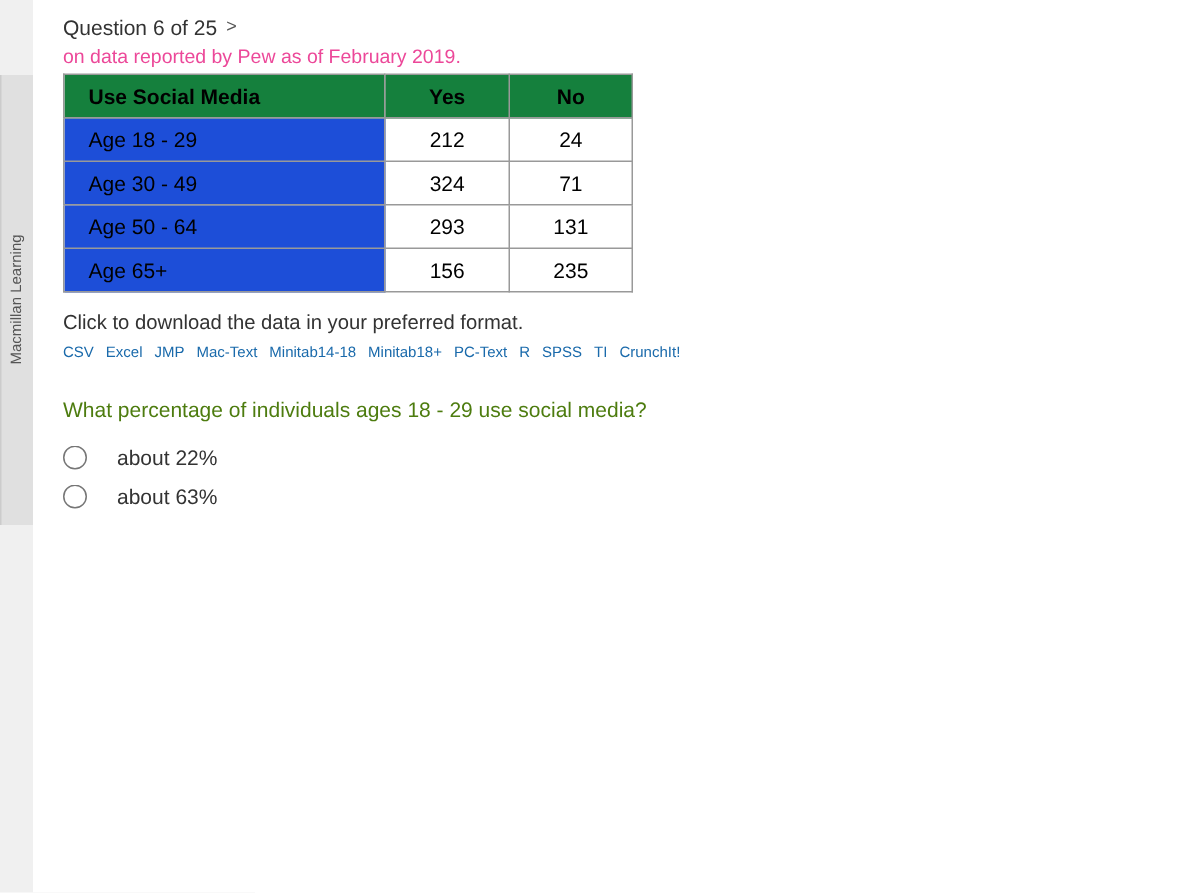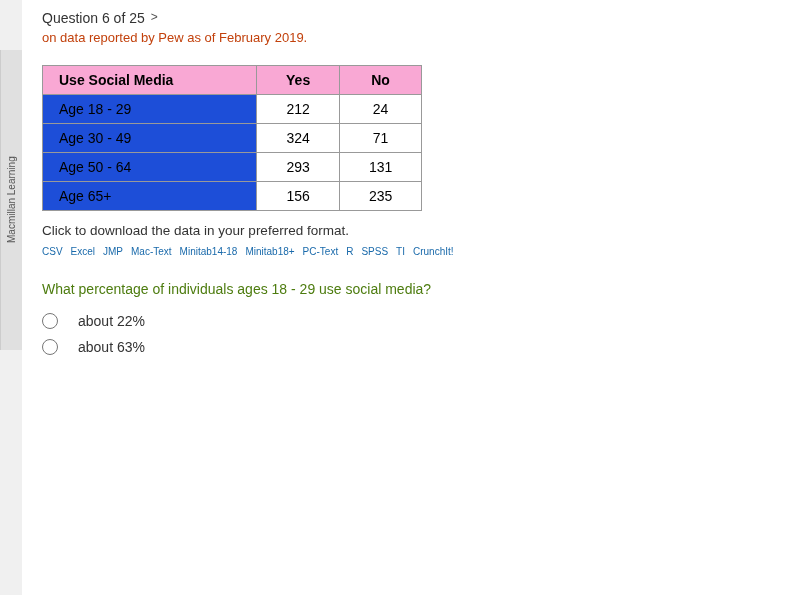--- a/index.html
+++ b/index.html
@@ -45,39 +45,39 @@
     }
 
     .question-nav .chevron {
       margin-left: 6px;
       font-size: 12px;
       color: #555;
     }
 
     .subtitle {
       font-size: 13px;
-      color: #c2410c;
-      margin-bottom: 20px;
+      color: #ec4899;
+      margin-bottom: 4px;
     }
 
     .data-table {
       border-collapse: collapse;
       width: 380px;
       margin-bottom: 12px;
     }
 
     .data-table th, .data-table td {
       border: 1px solid #999;
       padding: 6px 16px;
       font-size: 14px;
       text-align: center;
     }
 
     .data-table th {
-      background: #f9a8d4;
+      background: #15803d;
       font-weight: bold;
     }
 
     .data-table td:first-child {
       text-align: left;
       background: #1d4ed8;
       font-weight: normal;
     }
 
     .data-table tr:first-child th:first-child {

